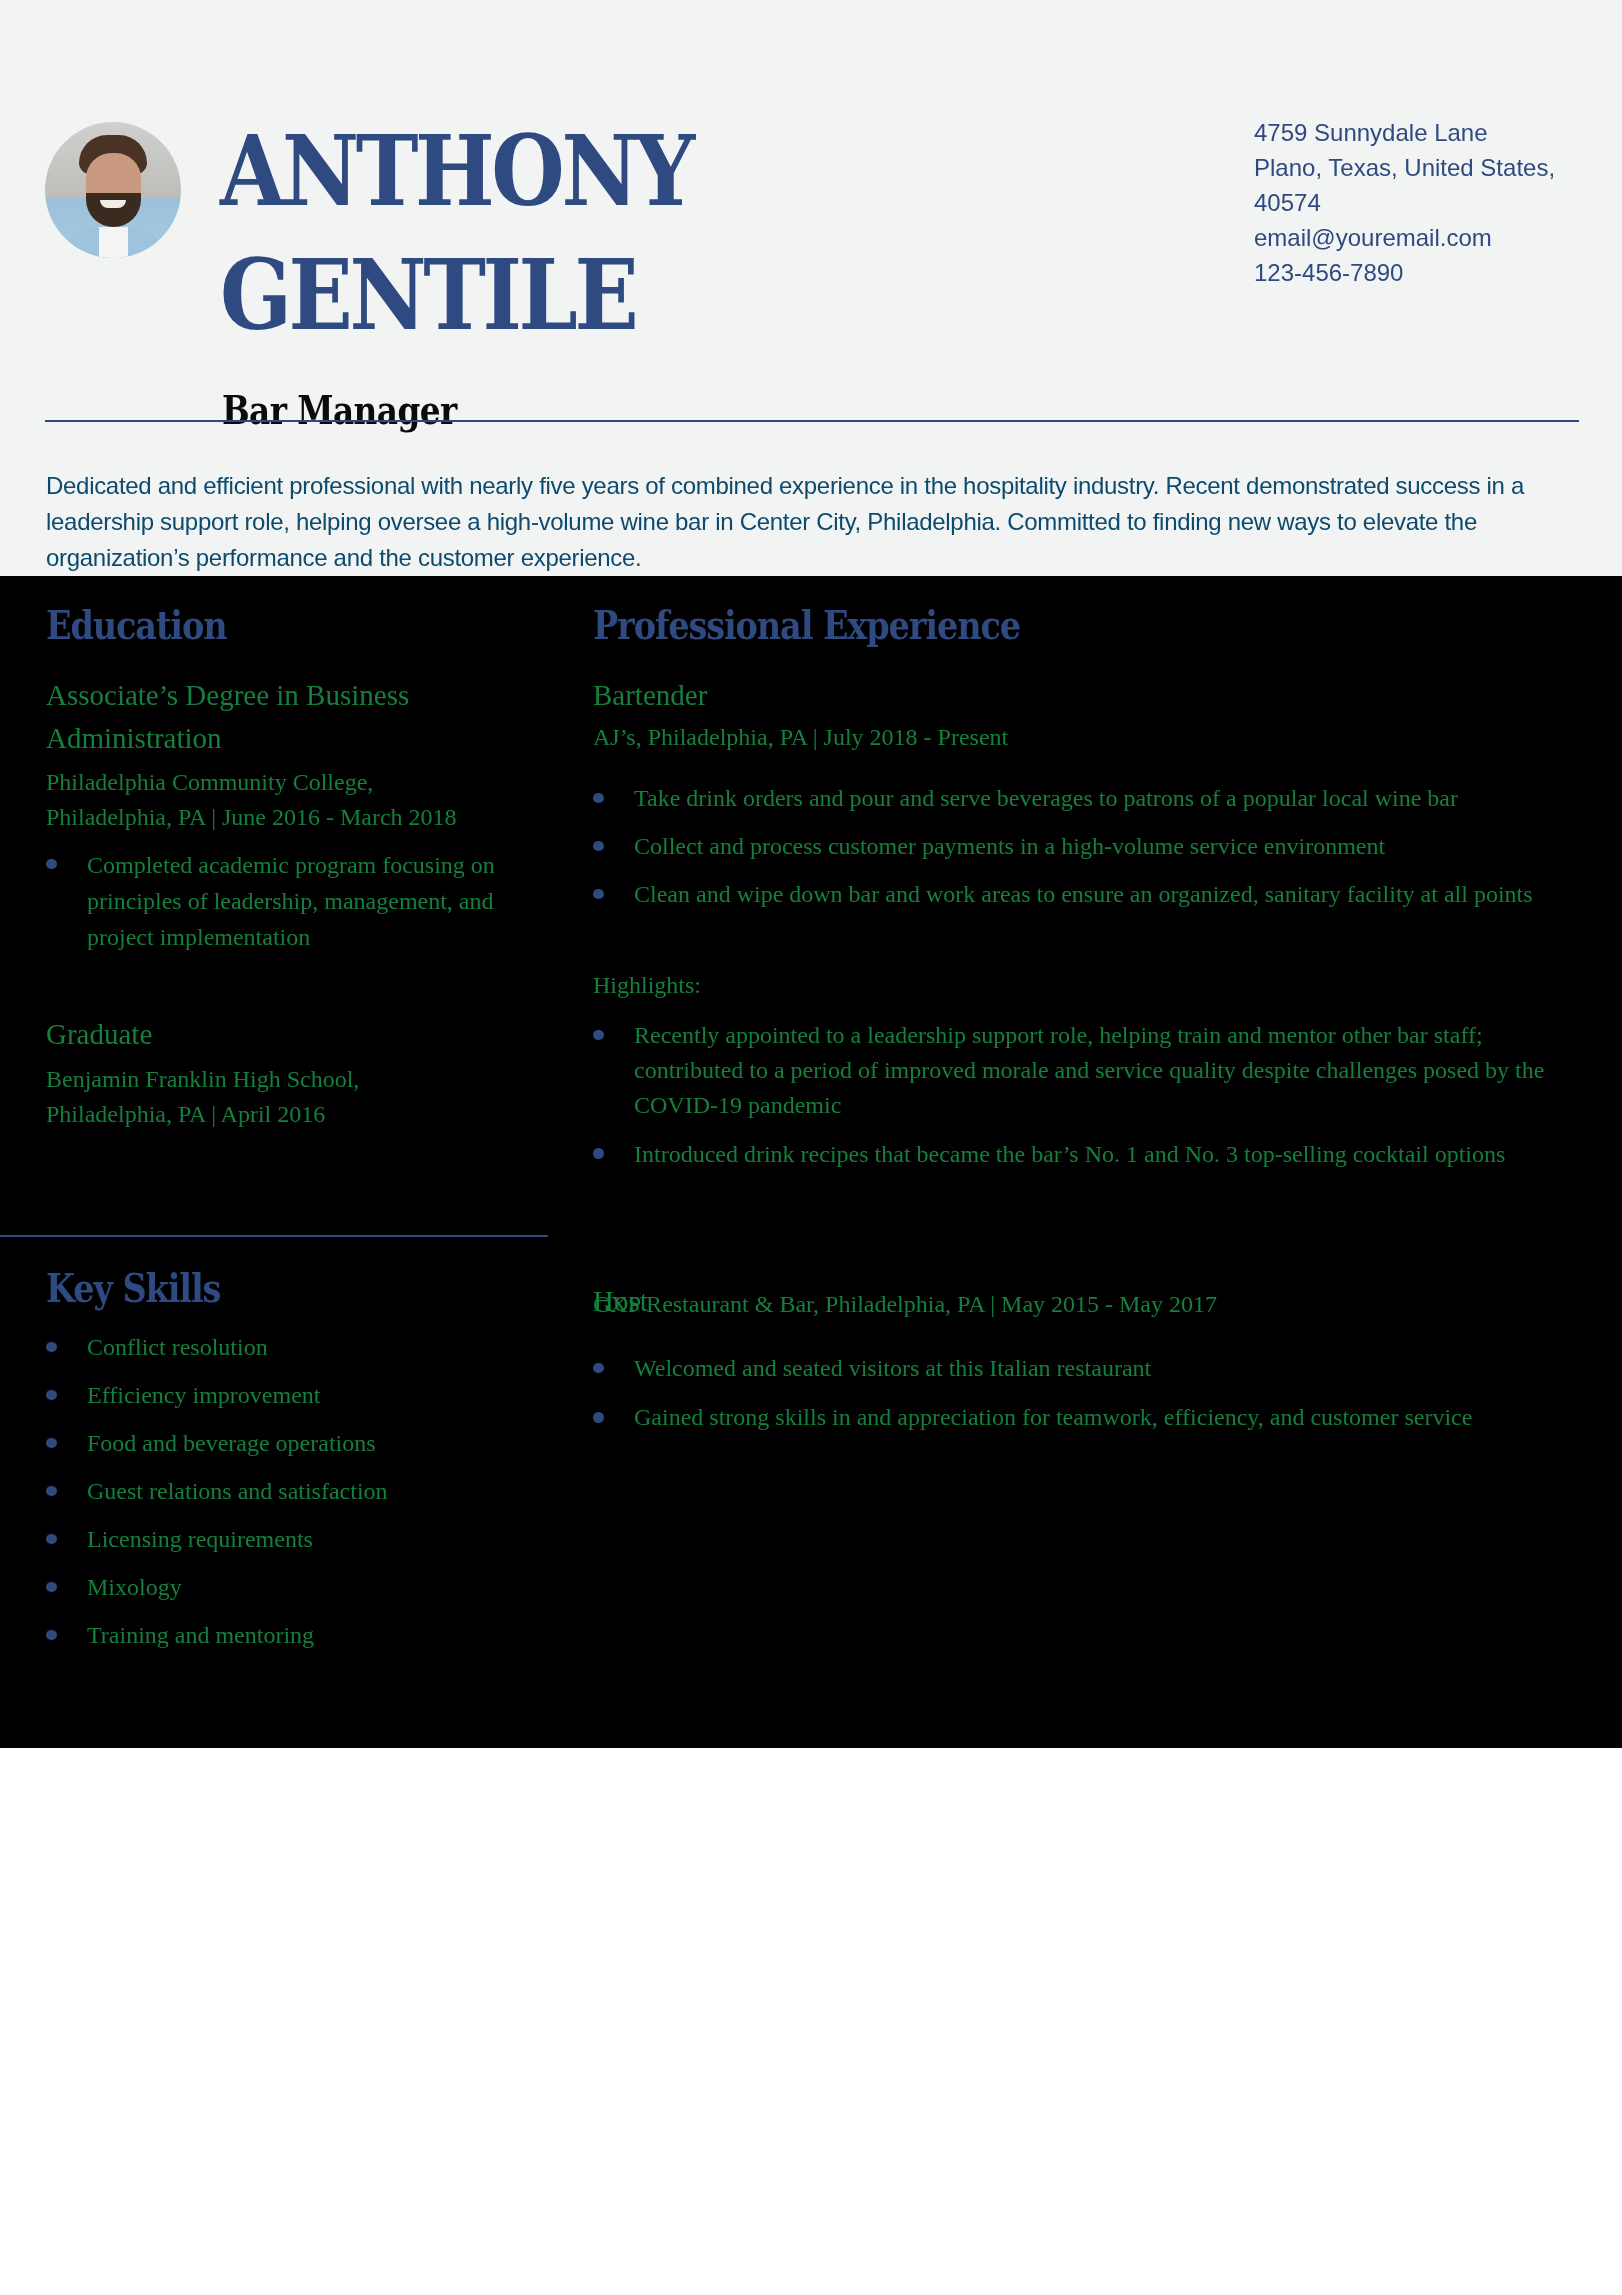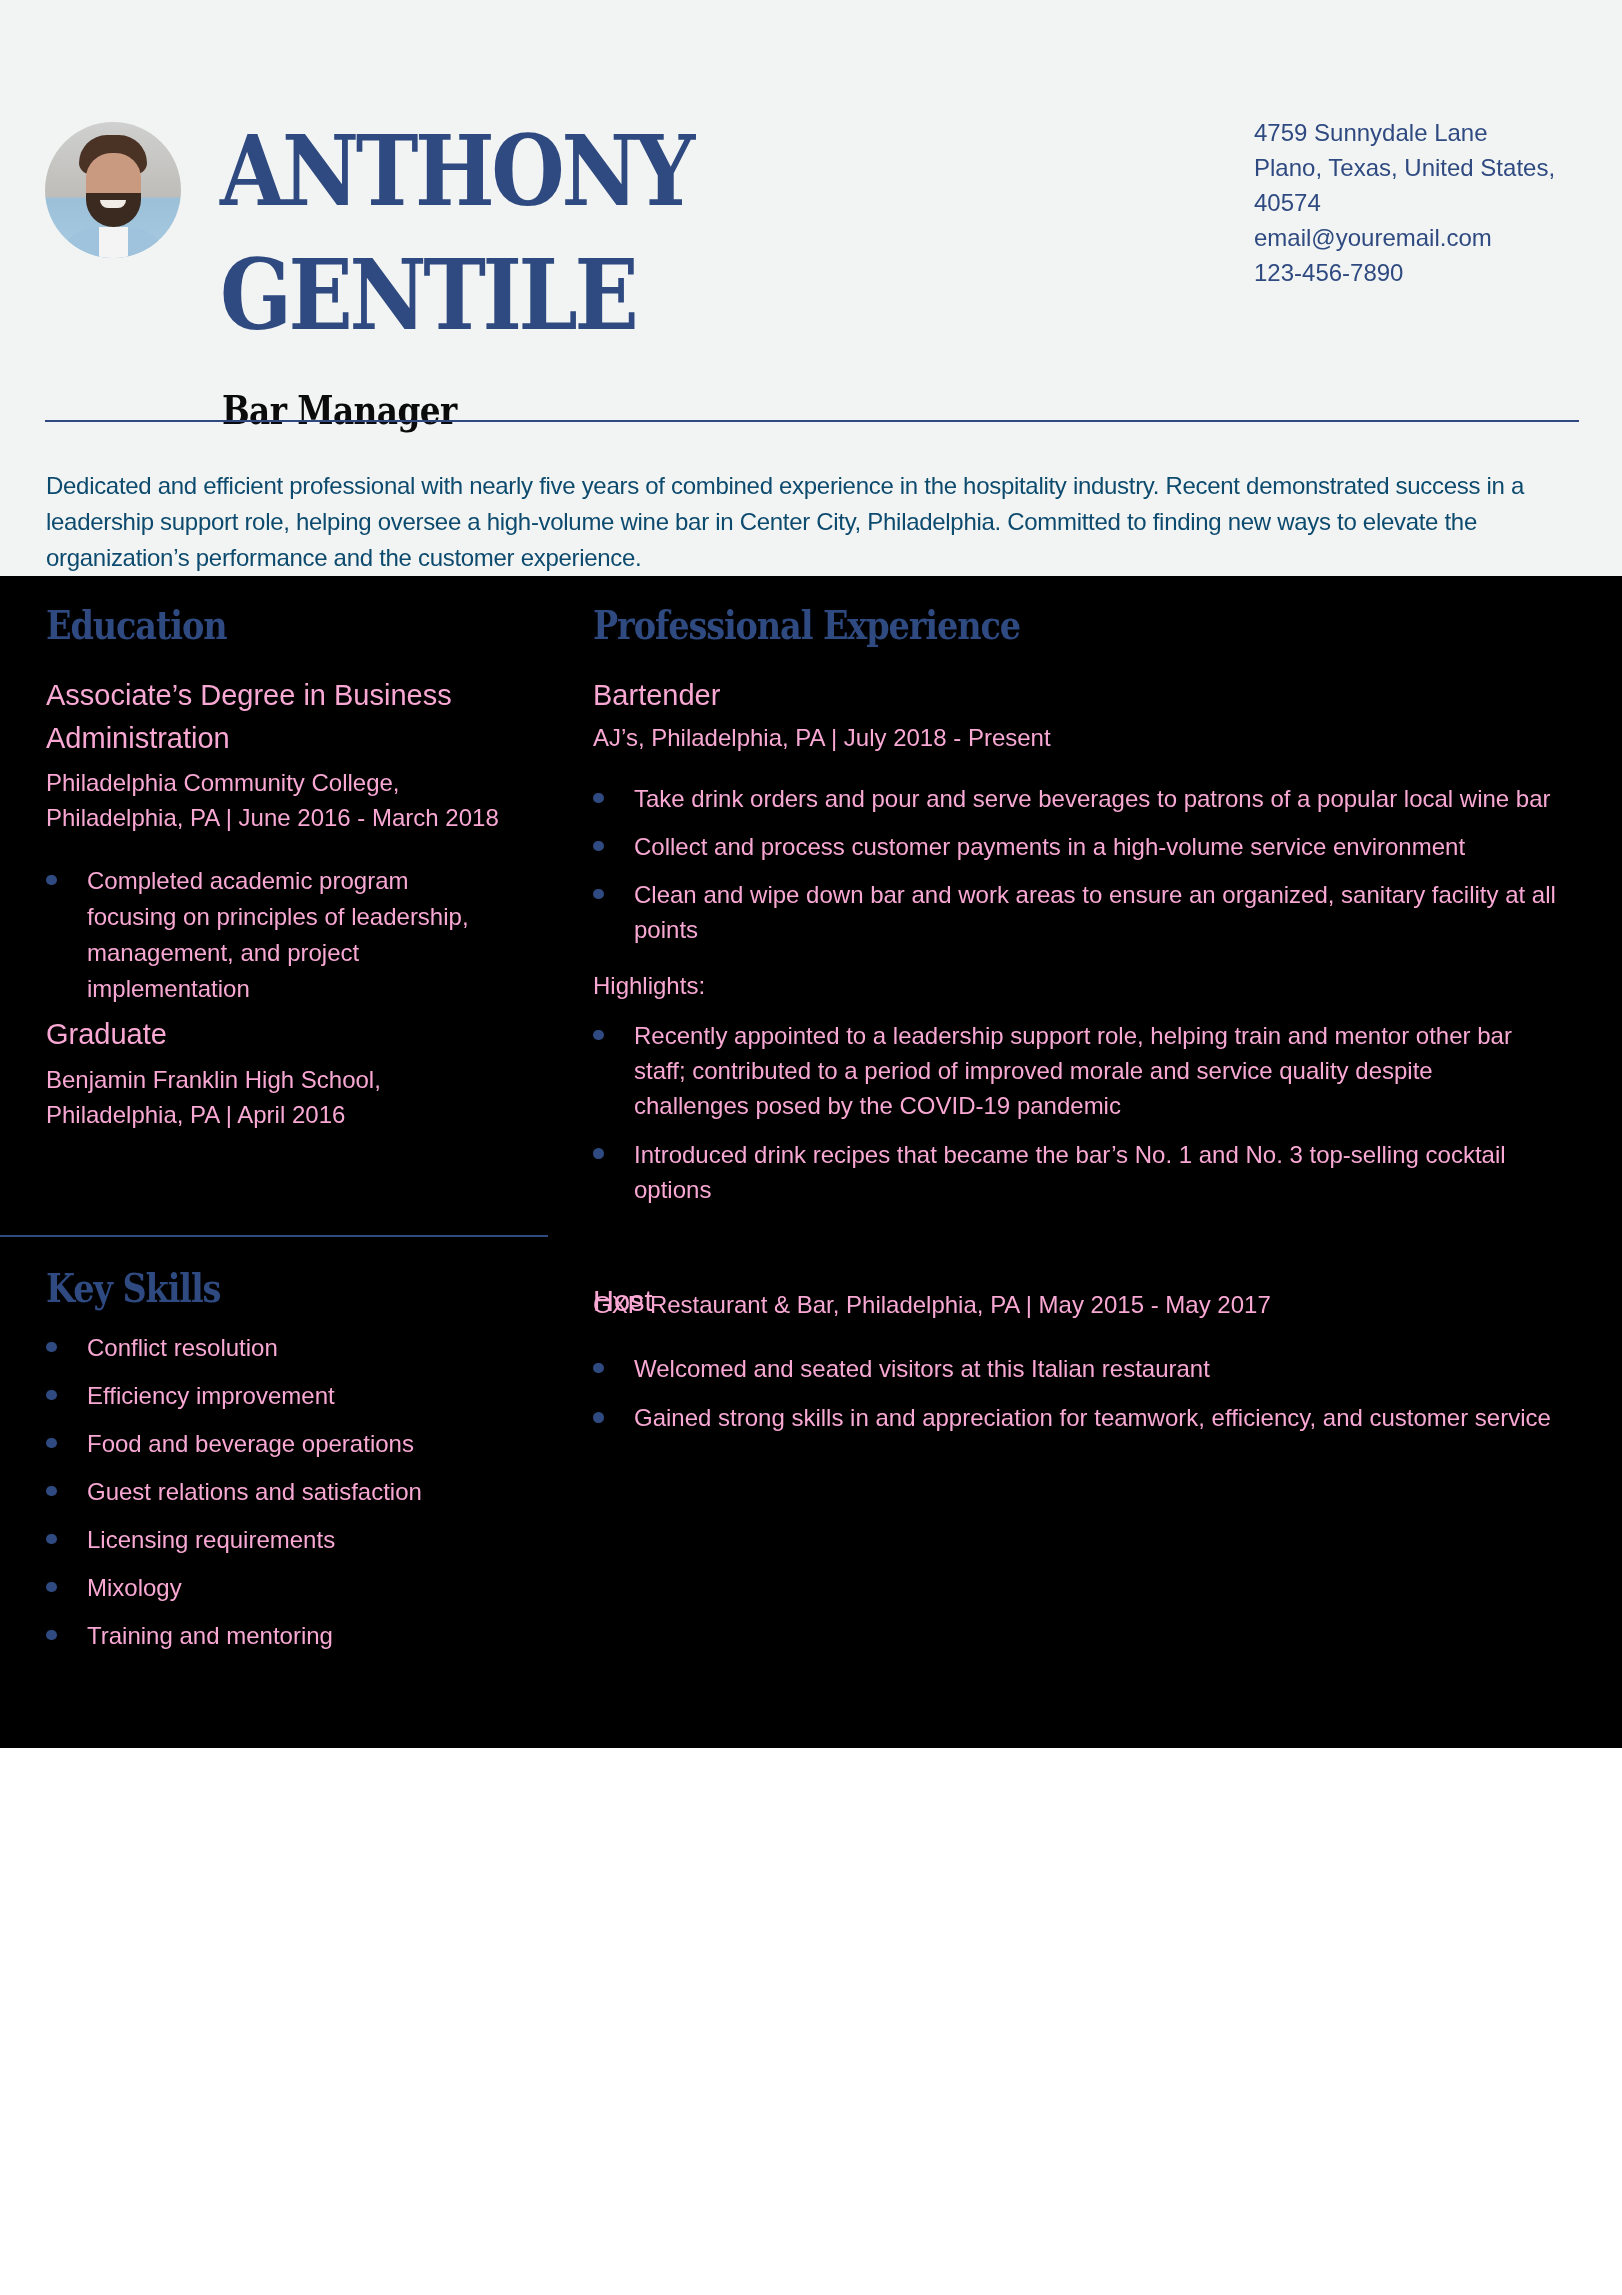--- a/index.html
+++ b/index.html
@@ -78,21 +78,21 @@
   }
   .col-left { position:absolute; left:46px; top:0; width:484px; }
   .col-right { position:absolute; left:593px; top:0; width:993px; }
   .sec-title {
     position:absolute; margin:0; white-space:nowrap;
     font-family:"DejaVu Serif", "Liberation Serif", serif;
     font-weight:bold; color:#2f4a80;
     font-size:39px; line-height:46px; letter-spacing:-1.3px;
     transform:scaleX(0.86); transform-origin:left top;
   }
-  .gray { color:#f9a8d4; font-family:Liberation Sans, sans-serif; }
+  .gray { color:#15803d; font-family:Liberation Serif, serif; }
   .big { font-size:29px; line-height:43px; }
   .med { font-size:24px; line-height:35px; }
   .abs { position:absolute; }
   ul.bul { list-style:none; margin:0; padding:0; position:absolute; }
   ul.bul li { position:relative; padding-left:41px; }
   ul.bul li .dot {
     position:absolute; left:0; width:10.5px; height:10.5px; border-radius:50%;
     background:#2f4a80;
   }
   .rule-left {
@@ -133,21 +133,21 @@
 
 <div class="dark">
 
   <div class="col-left">
     <h3 class="sec-title" style="top:25.5px;">Education</h3>
 
     <div class="abs gray big" style="top:98px; width:444px;">Associate’s Degree in Business Administration</div>
     <div class="abs gray med" style="top:189px; white-space:nowrap;">Philadelphia Community College,</div>
     <div class="abs gray med" style="top:224px; white-space:nowrap;">Philadelphia, PA | June 2016 - March 2018</div>
 
-    <ul class="bul gray med" style="top:287px; width:458px; line-height:36px;">
+    <ul class="bul gray med" style="top:271px; width:458px; line-height:36px;">
       <li>
         <span class="dot" style="top:11.8px;"></span>
         <span>Completed academic program focusing on principles of leadership, management, and project implementation</span>
       </li>
     </ul>
 
     <div class="abs gray big" style="top:437px;">Graduate</div>
     <div class="abs gray med" style="top:486px; white-space:nowrap;">Benjamin Franklin High School,</div>
     <div class="abs gray med" style="top:521px; white-space:nowrap;">Philadelphia, PA | April 2016</div>
   </div>

